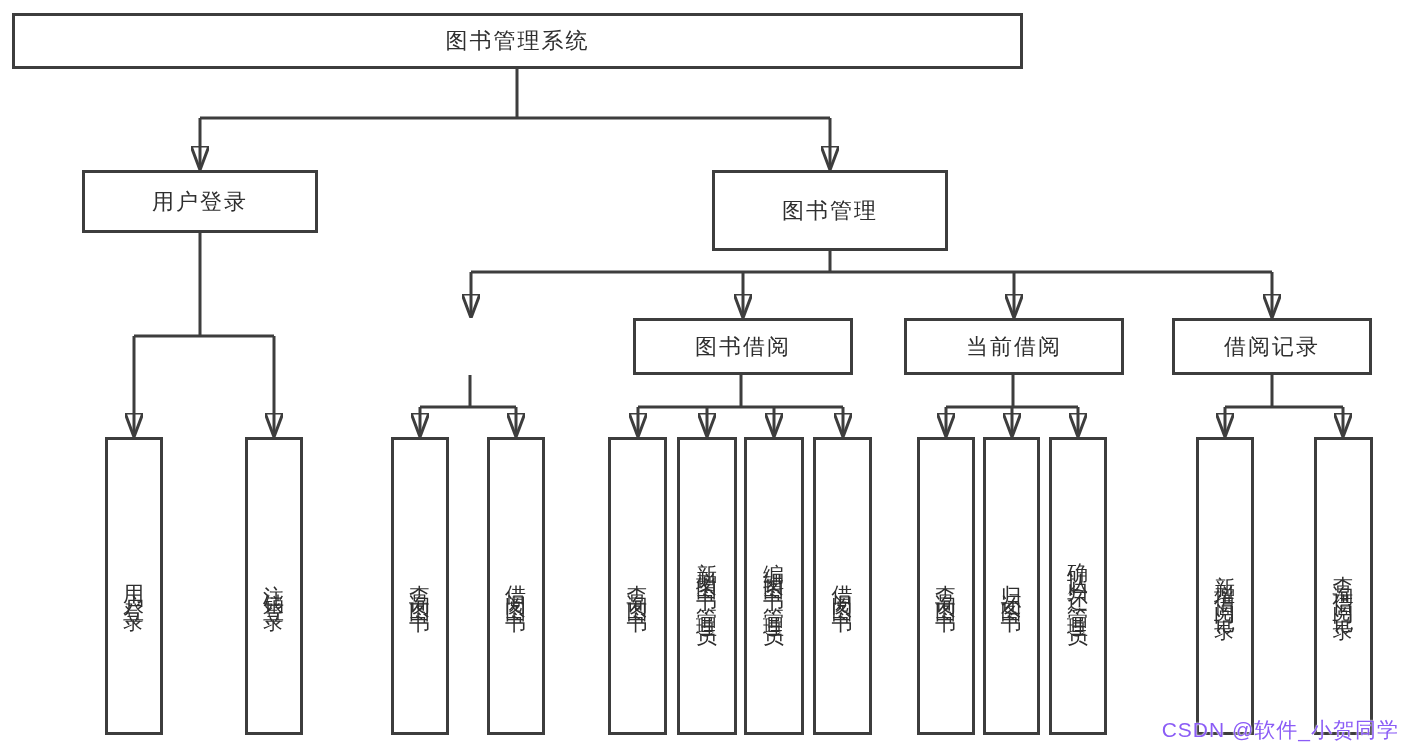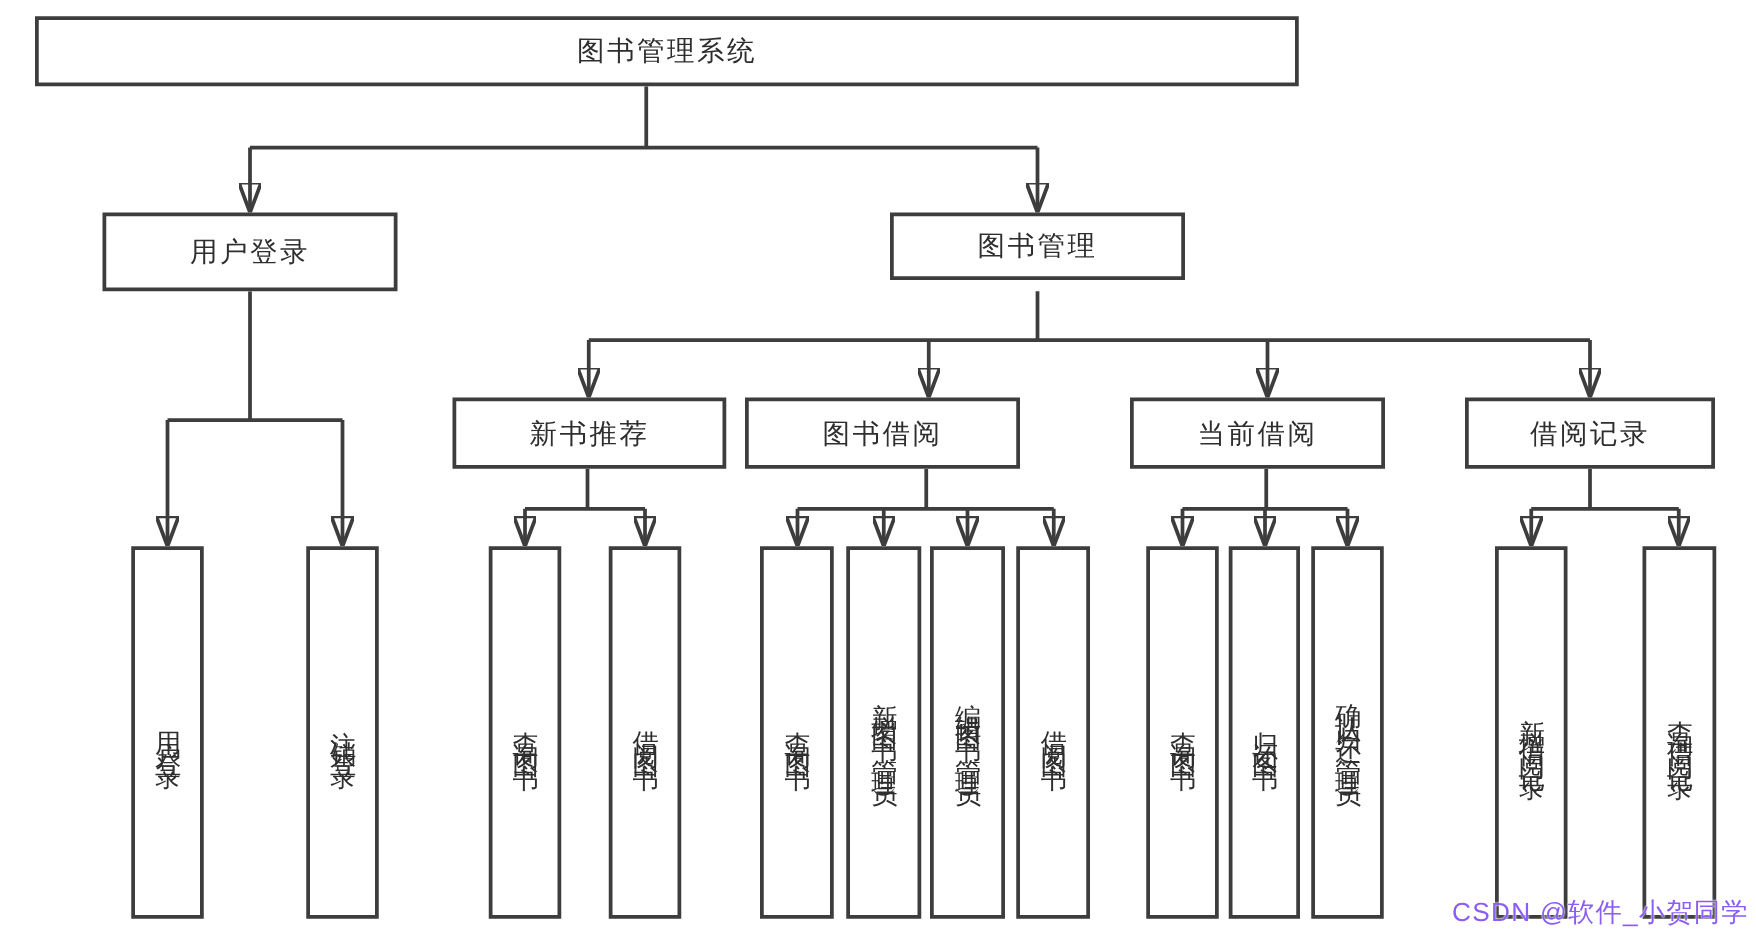--- a/index.html
+++ b/index.html
@@ -42,26 +42,26 @@
     white-space: nowrap;
   }
   .node.v {
     writing-mode: vertical-rl;
     text-orientation: mixed;
     font-size: 21px;
     letter-spacing: 9px;
     line-height: 1;
   }
   
-  #n-root  { left: 12px;   top: 13px;  width: 1011px; height: 56px; margin-left: 16px; }
+  #n-root  { left: 12px;   top: 13px;  width: 1011px; height: 56px; }
   #n-login { left: 82px;   top: 170px; width: 236px;  height: 63px; }
-  #n-mgmt  { left: 712px;  top: 170px; width: 236px;  height: 54px; text-align: right; }
+  #n-mgmt  { left: 712px;  top: 170px; width: 236px;  height: 81px; text-align: right; }
   #n-nb { left: 362px;  top: 318px; width: 219px; height: 57px; }
-  #n-bb { left: 596px;  top: 318px; width: 220px; height: 57px; }
-  #n-cb { left: 904px;  top: 318px; width: 204px; height: 57px; }
+  #n-bb { left: 633px;  top: 318px; width: 220px; height: 57px; }
+  #n-cb { left: 904px;  top: 318px; width: 220px; height: 57px; }
   #n-br { left: 1172px; top: 318px; width: 200px; height: 57px; text-align: center; }
   .leaf { top: 437px; height: 298px; width: 58px; }
   #l-login  { left: 105px; }
   #l-logout { left: 245px; }
   #l-nb1 { left: 391px; }
   #l-nb2 { left: 487px; }
   #l-bb1 { left: 608px; width: 59px; }
   #l-bb2 { left: 677px; width: 60px; }
   #l-bb3 { left: 744px; width: 60px; }
   #l-bb4 { left: 813px; width: 59px; }
@@ -126,21 +126,20 @@
     <path d="M1272,375 V407 M1225,407 H1343"></path>
     <path d="M1225,407 V436" marker-end="url(#arw)"></path>
     <path d="M1343,407 V436" marker-end="url(#arw)"></path>
   </svg>
 
   <div class="node h" id="n-root">图书管理系统</div>
 
   <div class="node h" id="n-login">用户登录</div>
   <div class="node h" id="n-mgmt">图书管理</div>
 
-  <div class="node h" id="n-nb">新书推荐</div>
   <div class="node h" id="n-bb">图书借阅</div>
   <div class="node h" id="n-cb">当前借阅</div>
   <div class="node h" id="n-br">借阅记录</div>
 
   <div class="node v leaf" id="l-login">用户登录</div>
   <div class="node v leaf" id="l-logout">注销登录</div>
 
   <div class="node v leaf" id="l-nb1">查询图书</div>
   <div class="node v leaf" id="l-nb2">借阅图书</div>
 

